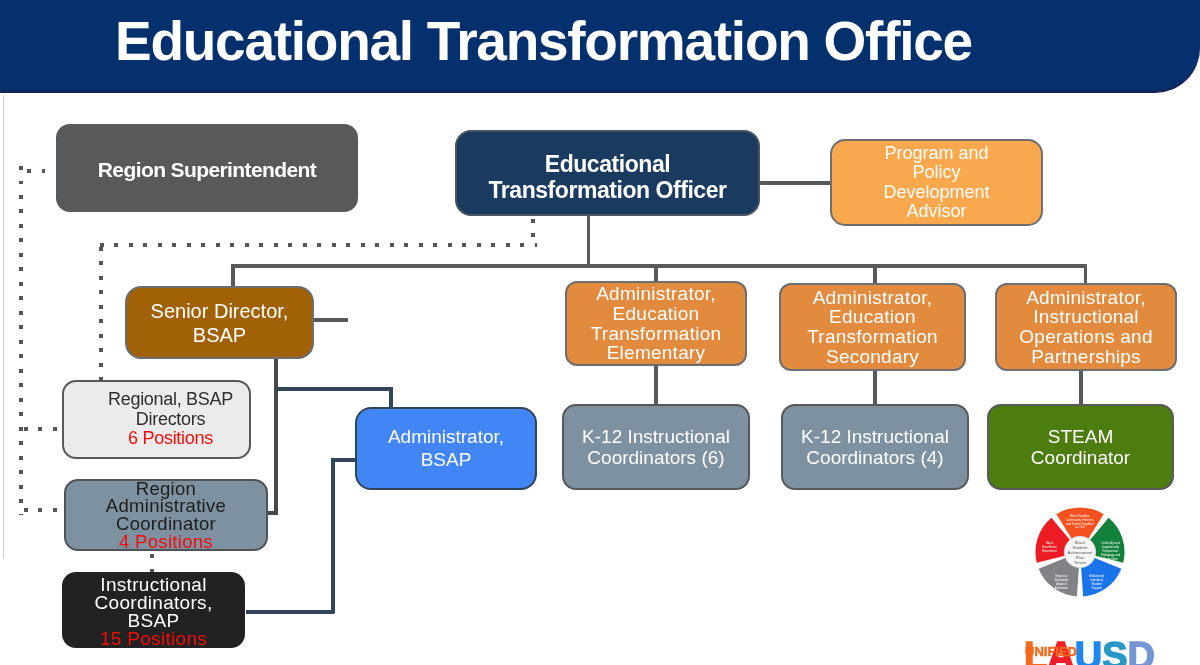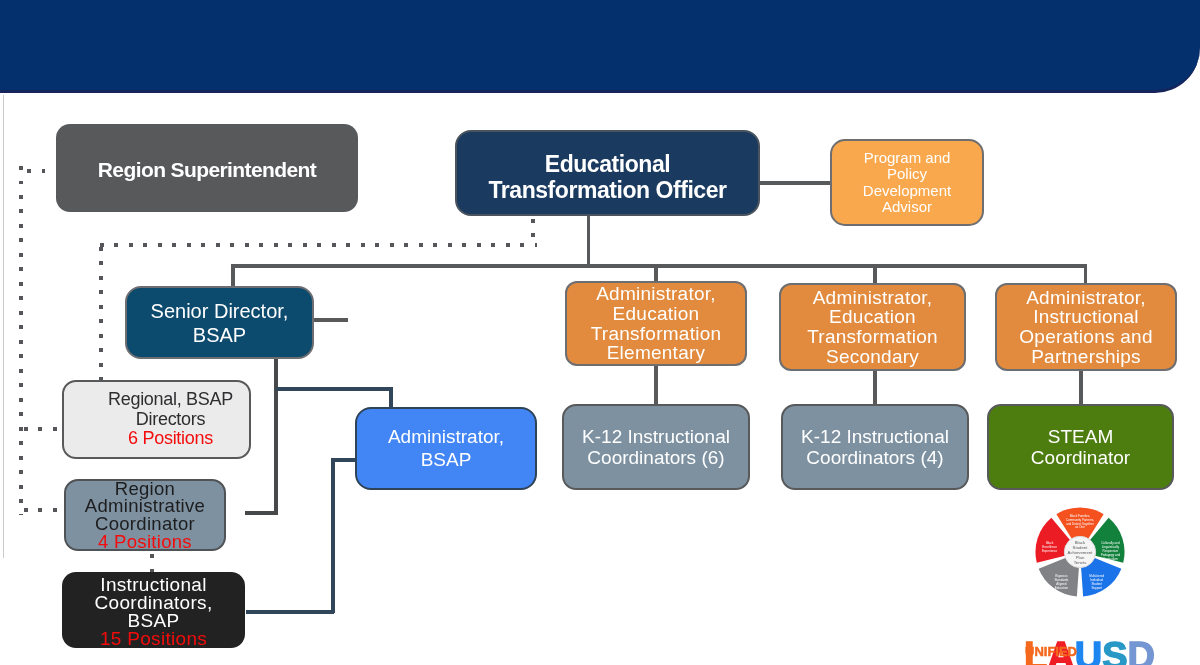--- a/index.html
+++ b/index.html
@@ -16,20 +16,21 @@
     background:repeating-linear-gradient(to bottom,#55565A 0,#55565A 3.8px,transparent 3.8px,transparent 14.5px);}
   .doth{position:absolute;height:3.8px;
     background:repeating-linear-gradient(to right,#55565A 0,#55565A 3.8px,transparent 3.8px,transparent 14.5px);}
   .red{color:#F40B0B;}
 </style>
 </head>
 <body>
 <div id="page">
 
   <div class="abs" style="left:0;top:0;width:1200px;height:93px;background:#05306E;border-bottom-right-radius:45px;border-bottom:3px solid #15255B;"></div>
+  <div class="abs" style="left:115px;top:13.5px;color:#fff;font-size:55px;font-weight:bold;letter-spacing:-1.26px;line-height:1;white-space:nowrap;">Educational Transformation Office</div>
 
   <div class="abs" style="left:3px;top:95px;width:1px;height:463px;background:#C9CACB;"></div>
 
   <div class="dotv" style="left:19px;top:166px;height:349px;"></div>
   <div class="doth" style="left:27px;top:169px;width:30px;"></div>
   <div class="doth" style="left:24px;top:427px;width:38px;"></div>
   <div class="doth" style="left:24px;top:508px;width:40px;"></div>
   <div class="doth" style="left:100px;top:243px;width:437px;"></div>
   <div class="dotv" style="left:531px;top:219px;height:27px;"></div>
   <div class="dotv" style="left:99px;top:247px;height:133px;"></div>
@@ -57,25 +58,25 @@
   <div class="nl" style="left:246px;top:610px;width:88px;height:3.5px;"></div>
 
   <div class="box" style="left:56px;top:124px;width:302px;height:88px;border-radius:14px;background:#58595B;color:#fff;font-size:21px;font-weight:bold;letter-spacing:-0.6px;padding-top:3px;justify-content:center;">
       <div>Region Superintendent</div>
     </div>
 
   <div class="box" style="left:455px;top:130px;width:305px;height:86px;border-radius:16px;background:#1B3A5F;border:2px solid #49545F;color:#fff;font-size:23px;font-weight:bold;line-height:1.11;letter-spacing:-0.45px;padding-top:9px;">
       <div>Educational<br>Transformation Officer</div>
     </div>
 
-  <div class="box" style="left:830px;top:139px;width:154px;height:87px;border-radius:15px;background:#F9A84D;border:2px solid #6D6E71;color:#fff;font-size:15px;line-height:1.08;">
+  <div class="box" style="left:830px;top:139px;width:213px;height:87px;border-radius:15px;background:#F9A84D;border:2px solid #6D6E71;color:#fff;font-size:18px;line-height:1.08;">
       <div>Program and<br>Policy<br>Development<br>Advisor</div>
     </div>
 
-  <div class="box" style="left:125px;top:286px;width:189px;height:73px;border-radius:16px;background:#0c4a6e;border:2px solid #6D6E71;color:#fff;font-size:20px;line-height:1.2;">
+  <div class="box" style="left:125px;top:286px;width:189px;height:73px;border-radius:16px;background:#a16207;border:2px solid #6D6E71;color:#fff;font-size:20px;line-height:1.2;">
       <div>Senior Director,<br>BSAP</div>
     </div>
 
 
   <div class="box" style="left:565px;top:281px;width:182px;height:85px;border-radius:12px;background:#E28B3E;border:2px solid #6D6E71;color:#fff;font-size:19px;letter-spacing:0.25px;line-height:1.03;">
       <div>Administrator,<br>Education<br>Transformation<br>Elementary</div>
     </div>
 
   <div class="box" style="left:779px;top:283px;width:187px;height:88px;border-radius:12px;background:#E28B3E;border:2px solid #6D6E71;color:#fff;font-size:19px;letter-spacing:0.25px;line-height:1.03;">
       <div>Administrator,<br>Education<br>Transformation<br>Secondary</div>
@@ -94,21 +95,21 @@
     </div>
 
   <div class="box" style="left:987px;top:404px;width:187px;height:86px;border-radius:14px;background:#4d7c0f;border:2px solid #58595B;color:#fff;font-size:19px;line-height:1.12;">
       <div>STEAM<br>Coordinator</div>
     </div>
 
   <div class="box" style="left:62px;top:380px;width:189px;height:79px;border-radius:14px;background:#EBEBEB;border:2px solid #58595B;color:#2E2E30;font-size:18px;letter-spacing:-0.3px;line-height:1.11;padding-left:28px;">
       <div>Regional, BSAP<br>Directors<br><span class="red">6 Positions</span></div>
     </div>
 
-  <div class="box" style="left:64px;top:479px;width:162px;height:72px;border-radius:14px;background:#7D91A1;border:2px solid #505356;color:#1D1D1D;font-size:18.5px;letter-spacing:0.3px;line-height:0.95;">
+  <div class="box" style="left:64px;top:479px;width:204px;height:72px;border-radius:14px;background:#7D91A1;border:2px solid #505356;color:#1D1D1D;font-size:18.5px;letter-spacing:0.3px;line-height:0.95;">
       <div>Region<br>Administrative<br>Coordinator<br><span class="red">4 Positions</span></div>
     </div>
 
   <div class="box" style="left:62px;top:572px;width:183px;height:76px;border-radius:14px;background:#222222;color:#fff;font-size:19px;letter-spacing:0.3px;line-height:0.95;padding-top:4px;">
       <div>Instructional<br>Coordinators,<br>BSAP<br><span class="red">15 Positions</span></div>
     </div>
 
   <div class="box" style="left:355px;top:407px;width:182px;height:83px;border-radius:16px;background:#4285F4;border:2px solid #2F4459;color:#fff;font-size:19px;line-height:1.21;">
       <div>Administrator,<br>BSAP</div>
     </div>

